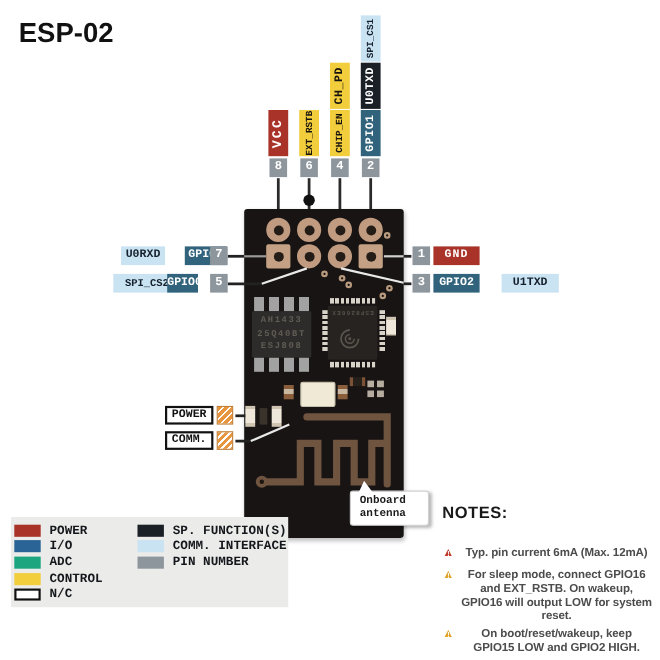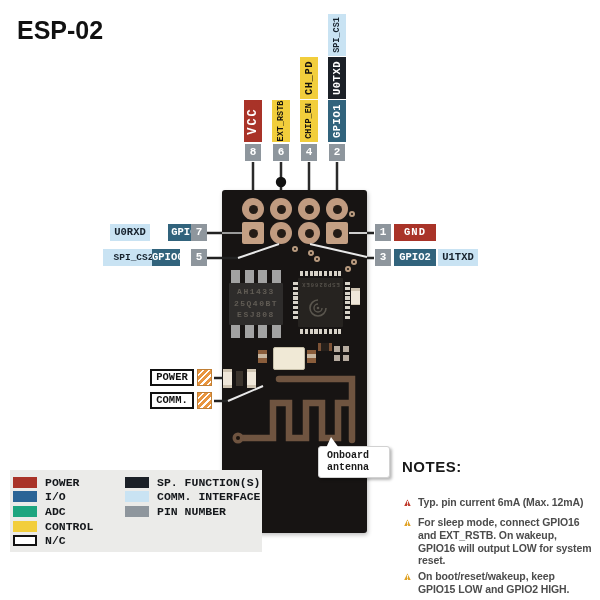--- a/index.html
+++ b/index.html
@@ -26,21 +26,21 @@
 
   
   .vbox { width:18px; height:42px; display:flex; align-items:center; justify-content:center; }
   .vbox span { display:block; transform:rotate(-90deg); white-space:nowrap;
     font-family:"Liberation Mono","DejaVu Sans Mono",monospace; font-weight:bold; }
   .fs12 span { font-size:12px; letter-spacing:2px; }
   .fs11 span { font-size:10.5px; letter-spacing:0.5px; }
   .fs9  span { font-size:8.5px; letter-spacing:0px; }
 
   
-  #board { left:222px; top:190px; width:145px; height:343px; background:#171413;
+  #board { left:222px; top:190px; width:145px; height:299px; background:#171413;
     border-radius:3px; box-shadow:1px 2px 4px rgba(0,0,0,.25); z-index:1; }
   .pad-r { position:absolute; width:22px; height:22px; border-radius:50%; background:#c09b80; }
   .pad-s { position:absolute; width:22px; height:22px; border-radius:2px; background:#c4a084; }
   .pad-r::after, .pad-s::after { content:""; position:absolute; left:50%; top:50%;
     width:9px; height:9px; margin:-4.5px 0 0 -4.5px; border-radius:50%; background:#241c16; }
   .via { position:absolute; width:6px; height:6px; border-radius:50%; background:#b89a7f; }
   .via::after { content:""; position:absolute; left:50%; top:50%; width:2.5px; height:2.5px;
     margin:-1.25px 0 0 -1.25px; border-radius:50%; background:#120e0b; }
 
   #flash-chip { position:absolute; left:7px; top:93px; width:54px; height:42px;
@@ -92,21 +92,21 @@
   .lg-label { font-family:"Liberation Mono","DejaVu Sans Mono",monospace; font-weight:bold;
     font-size:11.5px; color:#14171b; white-space:nowrap; }
   .sw-power{background:#a93328;} .sw-io{background:#2a6496;} .sw-adc{background:#1da57f;}
   .sw-control{background:#f2ce3c;} .sw-nc{background:#fff;border:2px solid #111;}
   .sw-sp{background:#1b2027;} .sw-comm{background:#c9e3f3;} .sw-pin{background:#8e969d;}
 
   
   #notes { left:402px; top:458px; width:192px; z-index:2; }
   #notes-heading { font-size:15px; font-weight:bold; color:#181818; letter-spacing:0.5px;
     margin-bottom:21px; }
-  .note-item { display:flex; margin-bottom:7px; }
+  .note-item { display:flex; margin-bottom:7px;text-align:center; }
   .note-item .txt { font-size:10.5px; font-weight:bold; color:#4c4c4c; line-height:1.22;
     width:176px; letter-spacing:-0.1px; }
   .warning-icon { position:relative; width:13px; flex:none; margin-right:3px; height:13px; }
   .warning-icon::before { content:"\25B2"; position:absolute; left:0; top:0; font-size:11px; }
   .warning-icon::after { content:"!"; position:absolute; left:4.5px; top:3.5px; color:#fff;
     font-size:6.5px; font-weight:bold; }
   .warn-red::before { color:#c0392b; }
   .warn-orange::before { color:#e0a224; }
 
   
@@ -252,21 +252,21 @@
   <div class="abs lbl pbox hbox gpio" style="left:168px;top:224px;width:38px">GPIO3</div>
   <div class="abs lbl pbox hbox num" style="left:191px;top:224px">7</div>
   <div class="abs lbl pbox hbox comm" style="left:103px;top:249px;width:61px;font-size:9.5px">SPI_CS2</div>
   <div class="abs lbl pbox hbox gpio" style="left:152px;top:249px;width:28px">GPIO0</div>
   <div class="abs lbl pbox hbox num" style="left:191px;top:249px">5</div>
 
   <div class="abs lbl pbox hbox num" style="left:375px;top:224px">1</div>
   <div class="abs lbl pbox hbox power" style="left:394px;top:224px;width:42px">GND</div>
   <div class="abs lbl pbox hbox num" style="left:375px;top:249px">3</div>
   <div class="abs lbl pbox hbox gpio" style="left:394px;top:249px;width:42px">GPIO2</div>
-  <div class="abs lbl pbox hbox comm" style="left:438px;top:249px;width:40px">U1TXD</div>
+  <div class="abs lbl pbox hbox comm" style="left:456px;top:249px;width:52px">U1TXD</div>
 
   <div class="abs lbl callout" style="left:150px;top:369px">POWER</div>
   <div class="abs lbl hatch" style="left:197px;top:369px"></div>
   <div class="abs lbl callout" style="left:150px;top:392px">COMM.</div>
   <div class="abs lbl hatch" style="left:197px;top:392px"></div>
 
   <div id="antenna-bubble" class="abs">
     <div>Onboard</div>
     <div>antenna</div>
   </div>

